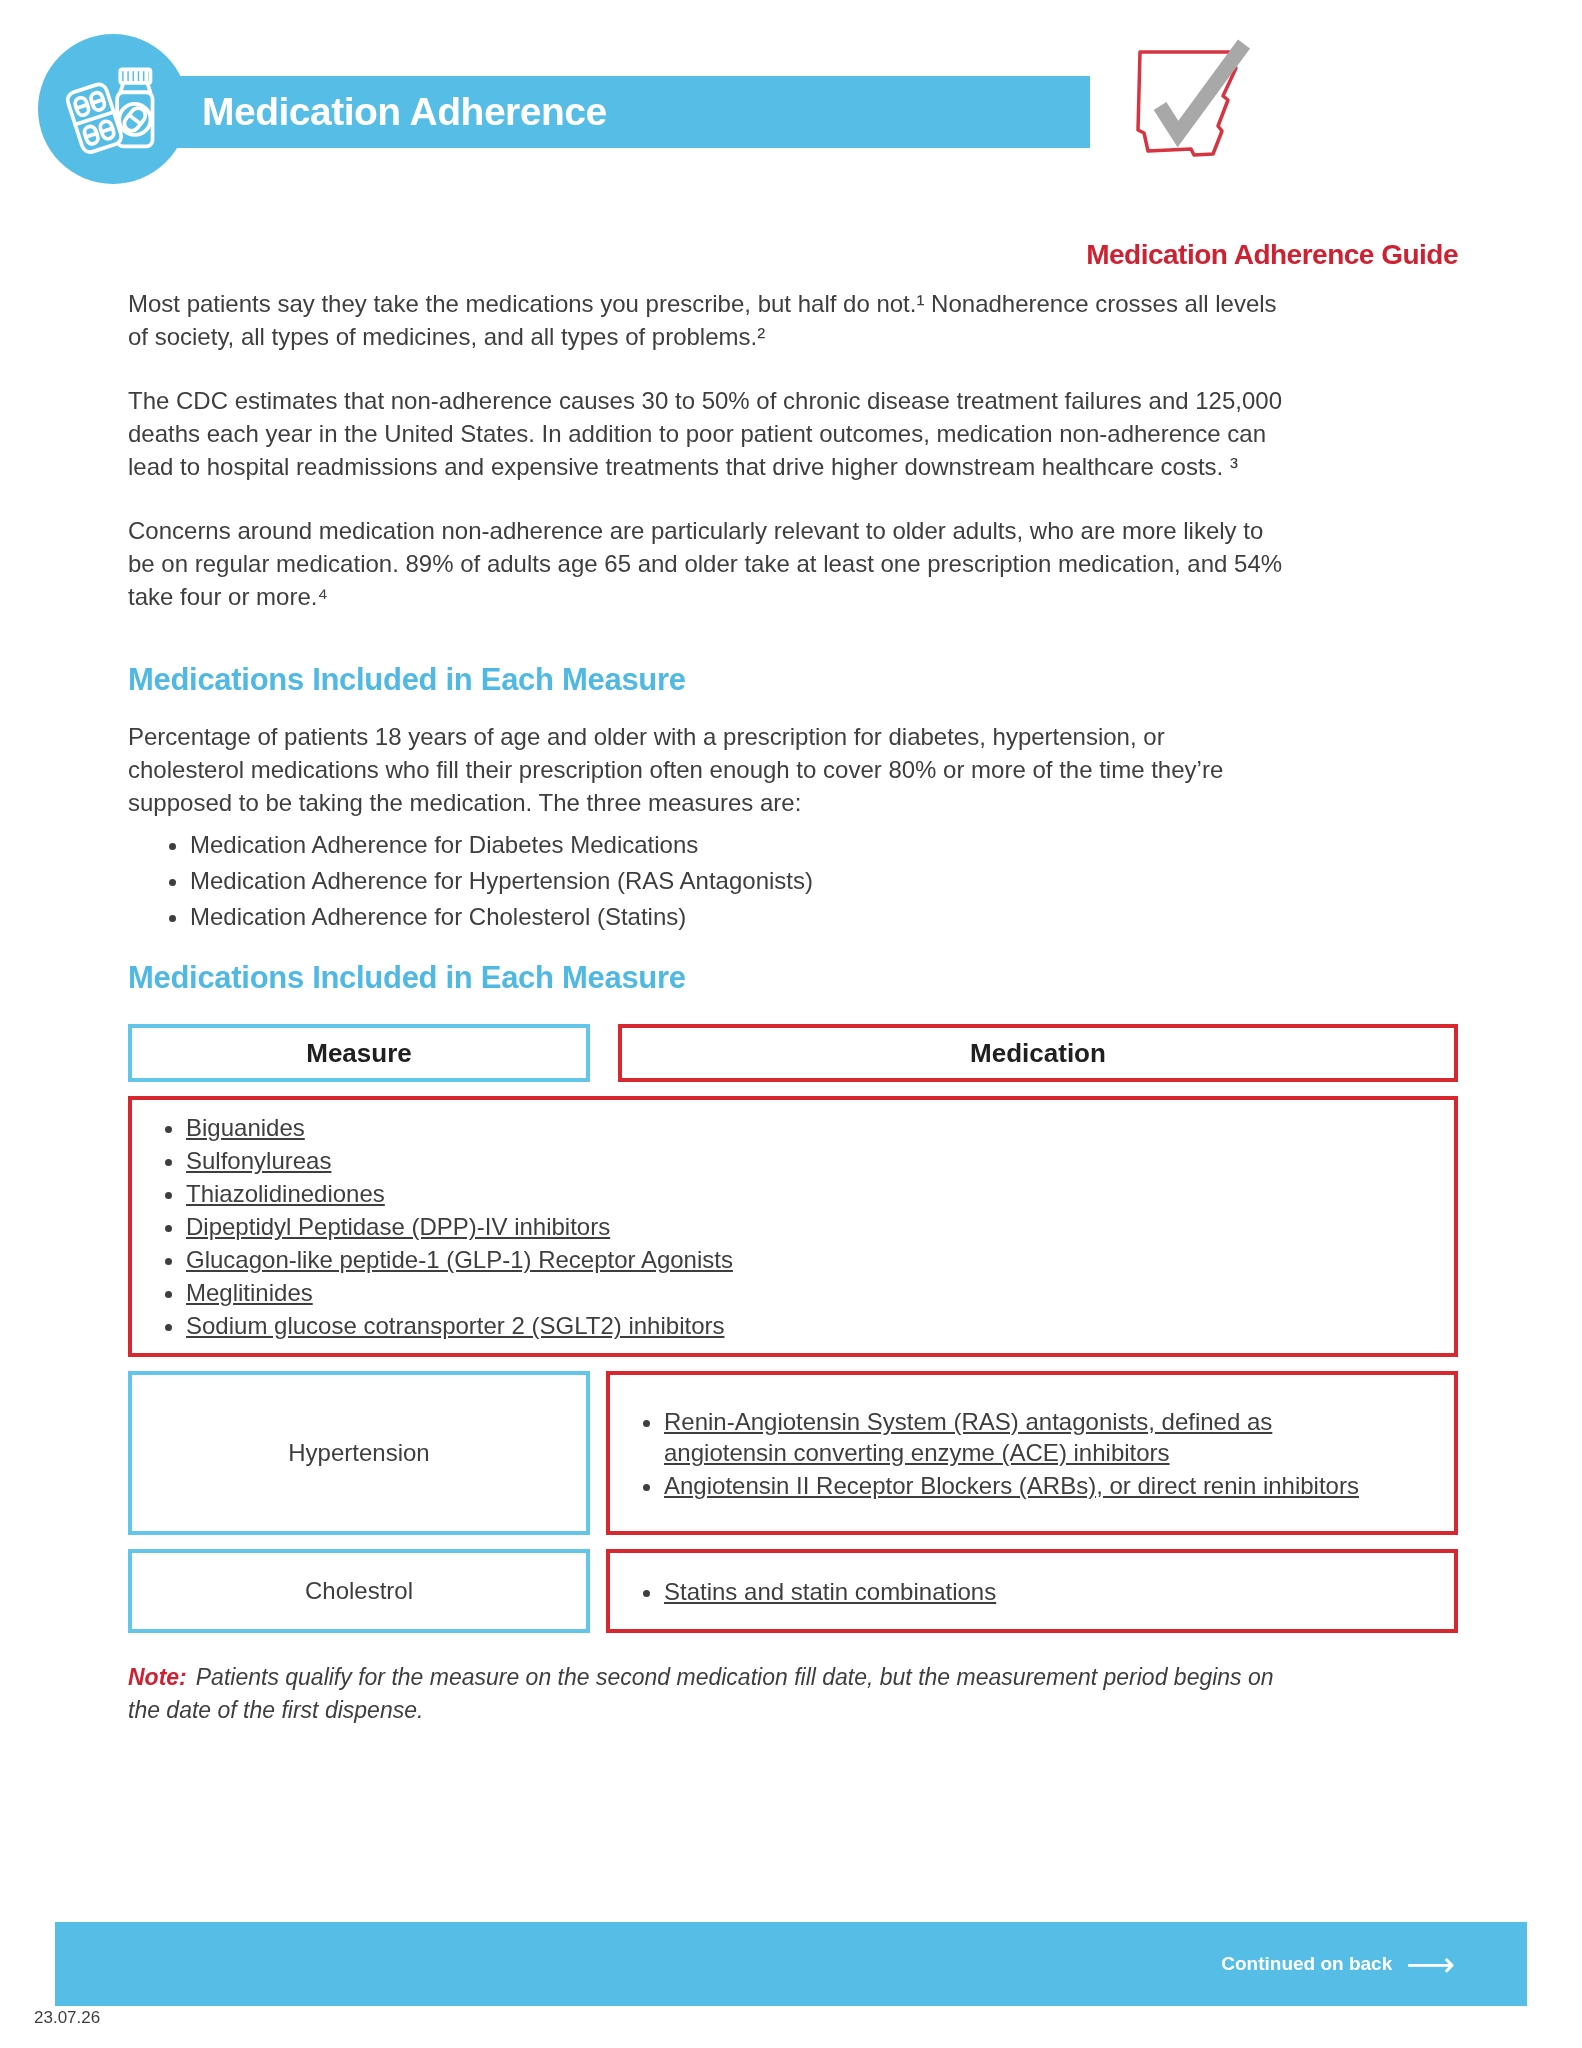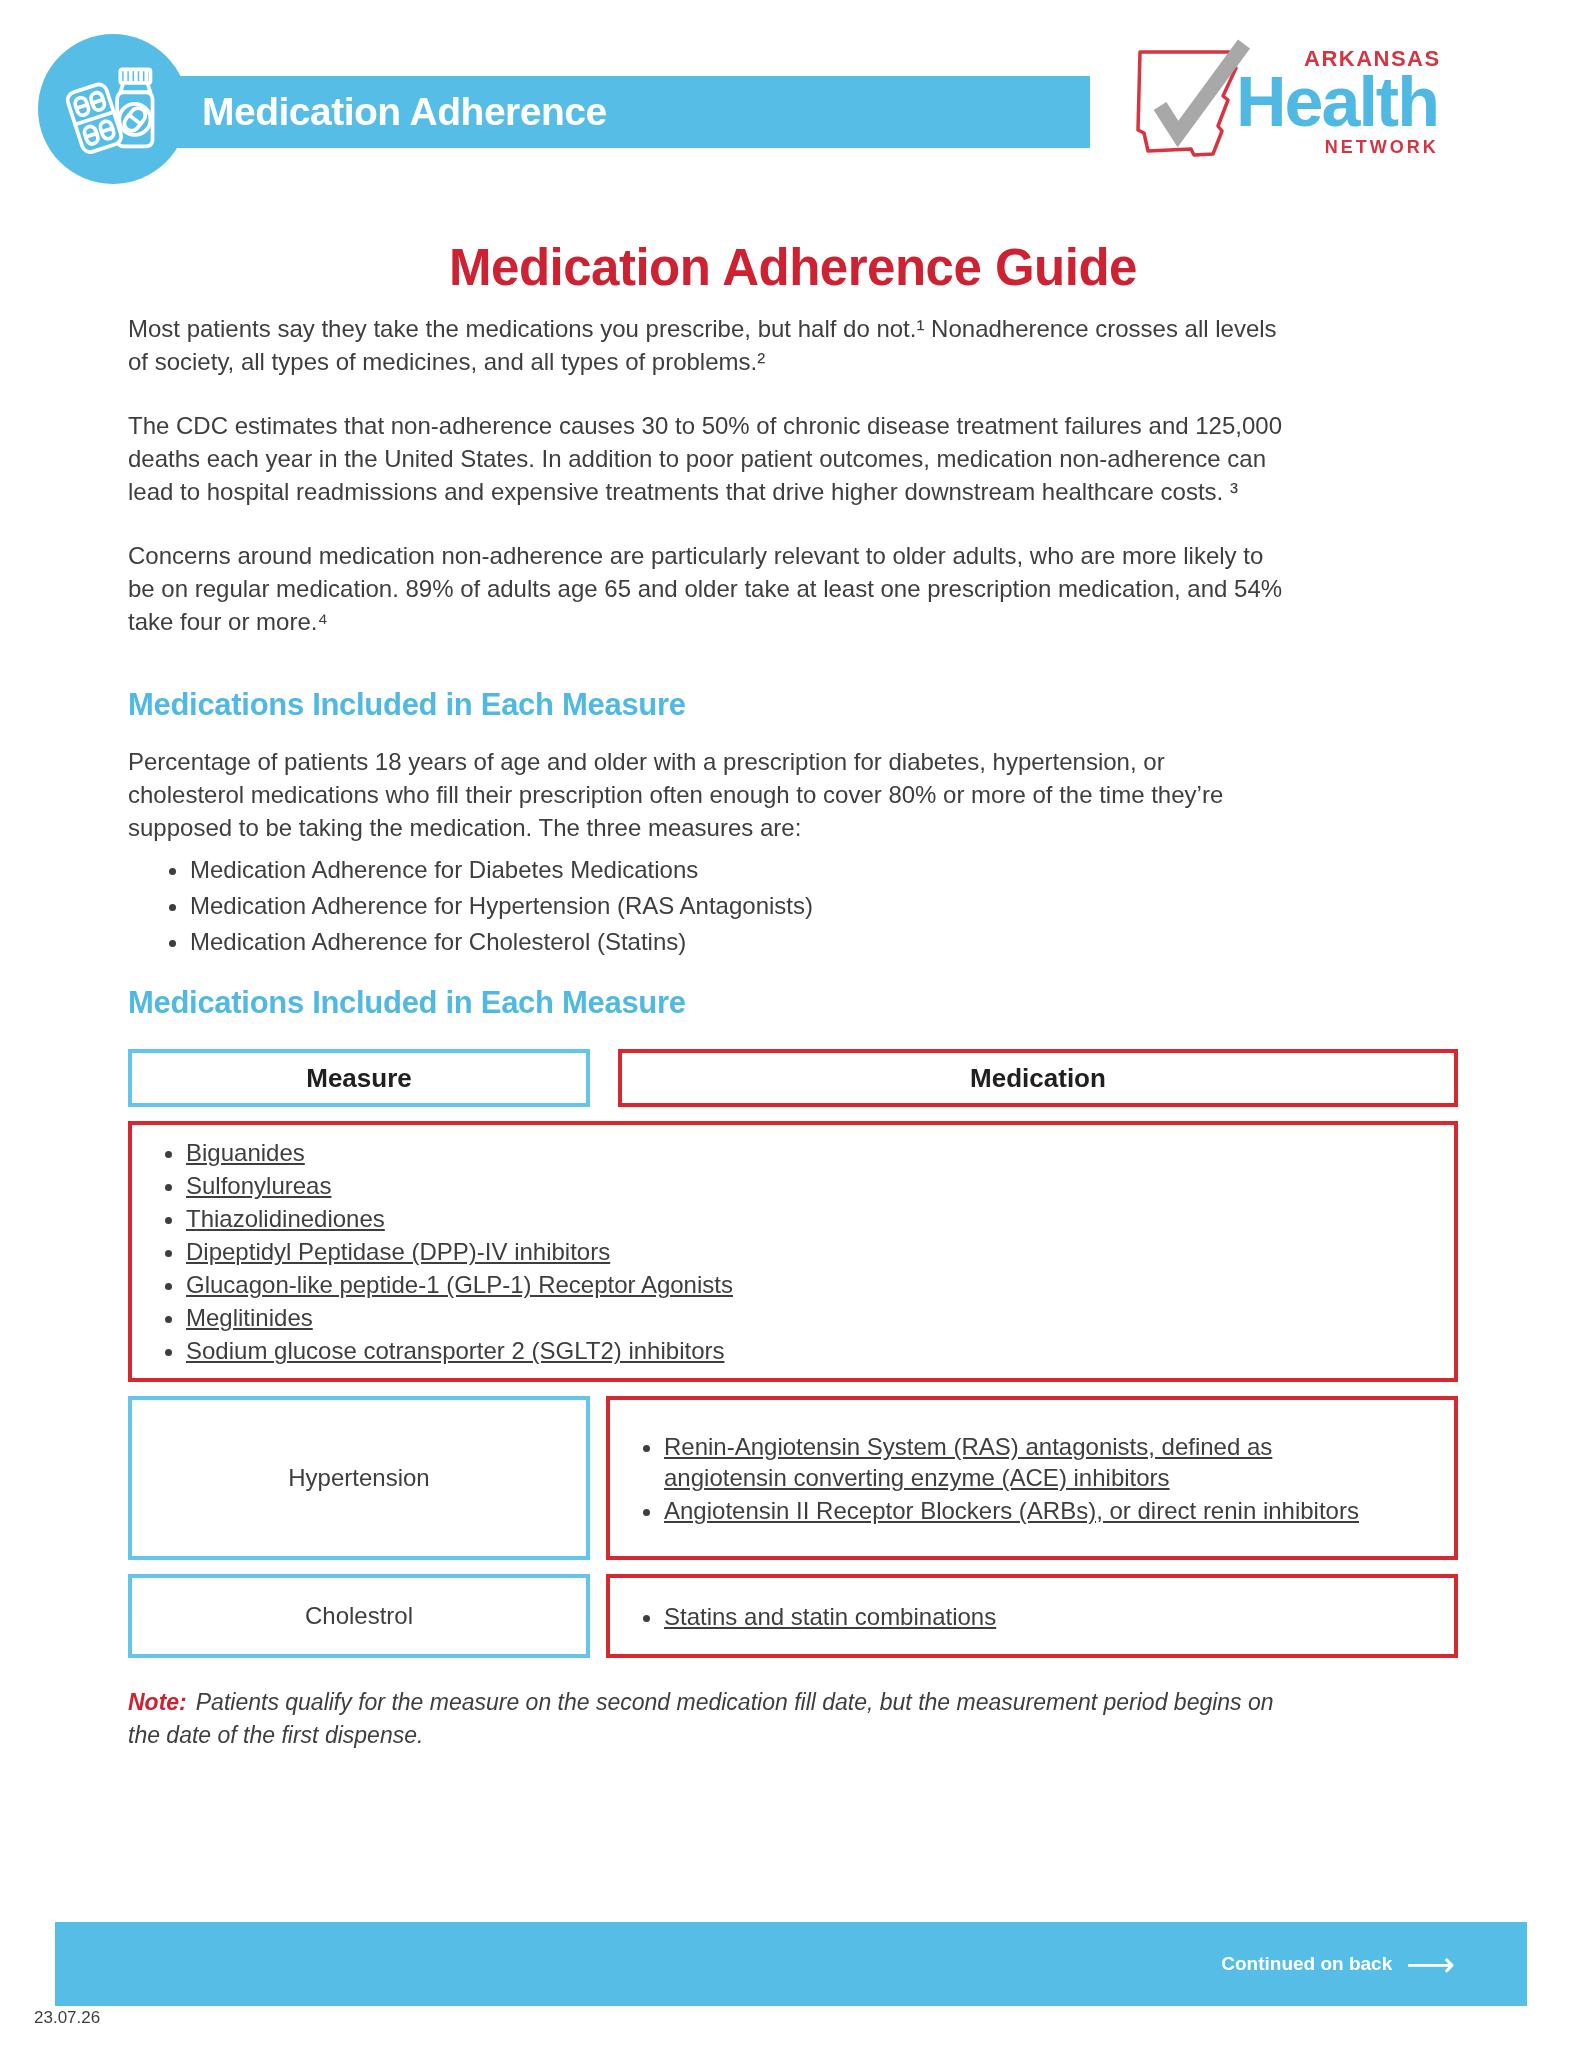--- a/index.html
+++ b/index.html
@@ -19,21 +19,21 @@
     background:var(--accent-blue,#56BEE6); display:flex; align-items:center; justify-content:center;
   }
   .logo { position:absolute; left:1128px; top:34px; width:420px; height:138px; display:flex; }
   .logo-state { flex:none; }
   .logo-text { margin-left:-16px; padding-top:12px; }
   .logo-arkansas { display:block; margin-left:68px; color:var(--logo-red,#D63440); font-size:22px; font-weight:600; letter-spacing:1.5px; }
   .logo-health { display:block; color:var(--heading-blue,#4FB9E3); font-size:70px; font-weight:700; line-height:0.92; letter-spacing:-2px; margin-top:-2px; }
   .logo-network { display:block; text-align:right; color:var(--logo-red,#D63440); font-size:18px; font-weight:600; letter-spacing:3px; margin-top:3px; padding-right:2px; }
   
   .content { position:absolute; left:128px; top:0; width:1330px; }
-  .h1 { margin:240px 0 0; text-align:center; color:var(--title-red,#CE2132); font-size:51px; font-weight:700; letter-spacing:-0.5px; line-height:1.1; }
+  .h1 { margin:240px 0 0; text-align:right; color:var(--title-red,#CE2132); font-size:28px; font-weight:700; letter-spacing:-0.5px; line-height:1.1; }
   .h2 { color:var(--heading-blue,#4FB9E3); font-size:31px; font-weight:700; letter-spacing:-0.3px; line-height:1.2; margin:0; }
   .h2-first { margin-top:58px; }
   .h2-measures { margin-top:48px; }
   .h2-table { margin-top:26px; }
   .body-p { margin:0; font-size:24px; line-height:33px; white-space:pre-wrap; color:var(--body-text,#3E3E3E); }
   [data-name="importance-paragraphs"] .body-p:first-child { margin-top:16px; }
   [data-name="importance-paragraphs"] .body-p + .body-p { margin-top:31px; }
   .intro { margin-top:22px; }
   .measure-ul { margin:10px 0 0; padding-left:62px; }
   .measure-li { font-size:24px; line-height:32px; margin:4px 0; color:var(--body-text,#3E3E3E); }
@@ -110,25 +110,20 @@
         </g>
       </g>
     </svg>
   </div>
 
   <div class="logo" data-name="arkansas-health-network-logo">
     <svg class="logo-state" data-name="arkansas-state-checkmark-icon" width="124" height="132" viewBox="0 0 124 132">
       <path d="M12,18 L106,18 L100,30 L108,34 L95,62 L100,66 L90,92 L94,97 L85,120 L66,121 L63,115 L20,117 L16,99 L10,96 Z" fill="#ffffff" stroke="var(--logo-red,#D63440)" stroke-width="3.5" stroke-linejoin="round"></path>
       <path d="M32,72 L50,100 L116,10" fill="none" stroke="var(--check-gray,#A8A8A8)" stroke-width="15" stroke-linecap="butt" stroke-linejoin="miter"></path>
     </svg>
-    <div class="logo-text" data-name="logo-text">
-        <span class="logo-arkansas" data-name="logo-arkansas-label">ARKANSAS</span>
-        <span class="logo-health" data-name="logo-health-label">Health</span>
-        <span class="logo-network" data-name="logo-network-label">NETWORK</span>
-      </div>
   </div>
 
   <div class="content" data-name="document-body">
     <h1 class="h1" data-name="page-title">Medication Adherence Guide</h1>
 
     <div data-name="importance-paragraphs">
         <p class="body-p" data-name="paragraph">Most patients say they take the medications you prescribe, but half do not.¹ Nonadherence crosses all levels
 of society, all types of medicines, and all types of problems.²</p>
         <p class="body-p" data-name="paragraph">The CDC estimates that non-adherence causes 30 to 50% of chronic disease treatment failures and 125,000
 deaths each year in the United States. In addition to poor patient outcomes, medication non-adherence can

